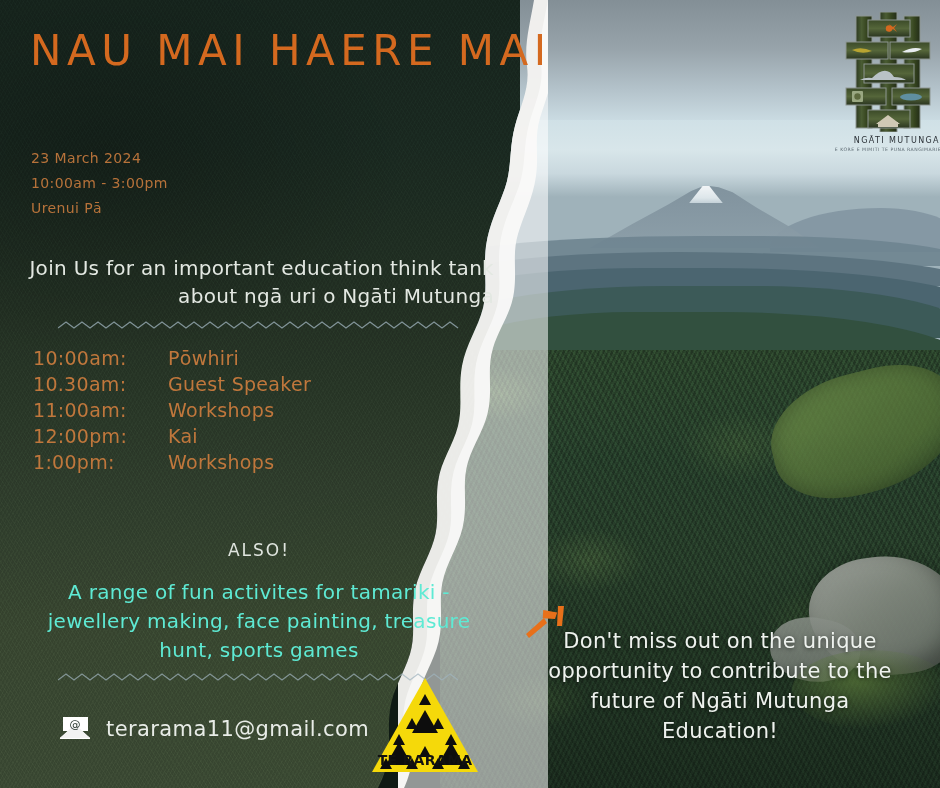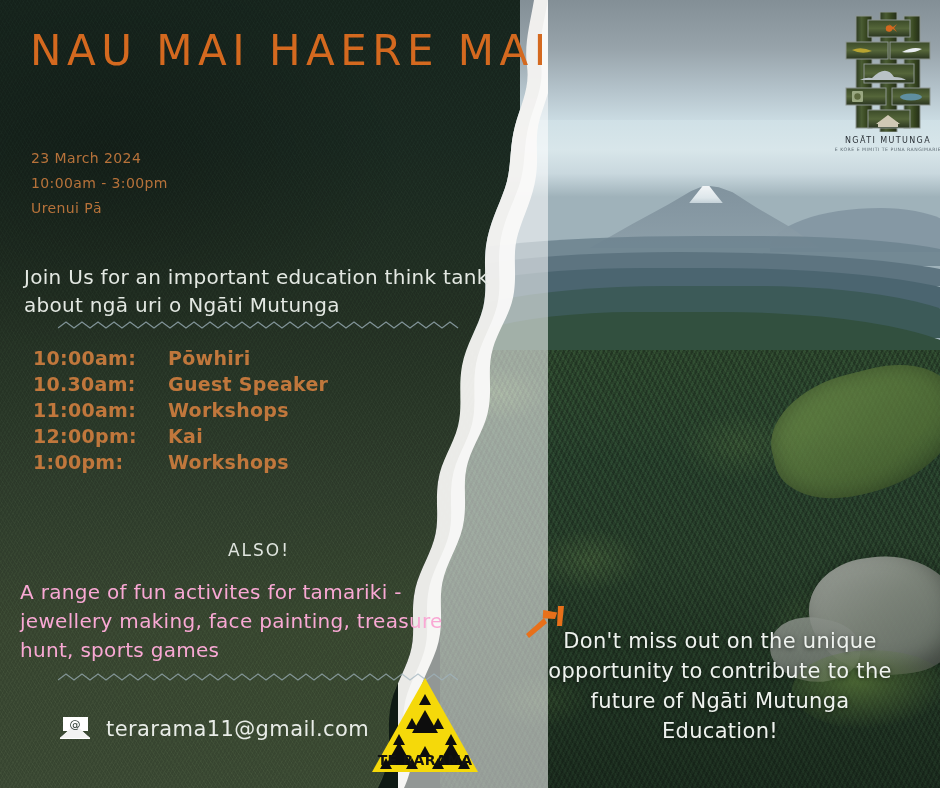--- a/index.html
+++ b/index.html
@@ -129,62 +129,62 @@
     font-size:19px;letter-spacing:3.6px;color:#dfe4de;white-space:nowrap;
   }
 
   .when{
     position:absolute;left:31px;top:146px;
     font-size:14px;line-height:25px;color:#c0773c;letter-spacing:.4px;
   }
   .when div{opacity:.95;}
 
   .lede{
-    position:absolute;left:24px;top:263px;width:470px;
-    text-align:left;font-size:20px;line-height:28px;
+    position:absolute;left:24px;top:254px;width:470px;
+    text-align:right;font-size:20px;line-height:28px;
     color:#e3e8e2;letter-spacing:.3px;
   }
 
   .wave{position:absolute;left:58px;width:404px;height:16px;}
   .wave1{top:318px;}
   .wave2{top:670px;}
 
   .schedule{
     position:absolute;left:33px;top:345px;
     font-size:19px;line-height:26px;color:#c0773c;
   }
-  .srow{display:flex;font-weight:bold;}
+  .srow{display:flex;}
   .stime{width:135px;letter-spacing:.3px;}
   .sitem{letter-spacing:.3px;}
 
   .also{
     position:absolute;left:24px;top:540px;width:470px;
     text-align:center;font-size:17px;letter-spacing:2px;color:#dfe4de;
   }
   .activities{
     position:absolute;left:20px;top:578px;width:478px;
-    font-size:20px;line-height:29px;color:#f9a8d4;letter-spacing:.3px;
+    text-align:center;font-size:20px;line-height:29px;color:#5eead4;letter-spacing:.3px;
   }
 
   .email-row{
     position:absolute;left:58px;top:714px;display:flex;align-items:center;gap:14px;
   }
   .email-text{font-size:21px;color:#e8ece7;letter-spacing:.4px;}
 
   
   .terarama{position:absolute;left:370px;top:676px;width:110px;height:100px;}
   .tr-name{
     position:absolute;left:370px;top:752px;width:110px;text-align:center;
     font-size:14px;font-weight:bold;color:#111;letter-spacing:.3px;
   }
 
   
   .nm-logo{position:absolute;left:842px;top:12px;width:92px;height:120px;}
   .nm-name{
-    position:absolute;left:836px;top:136px;width:104px;text-align:center;
+    position:absolute;left:836px;top:136px;width:104px;text-align:right;
     font-size:8px;letter-spacing:1.4px;color:#2a3036;
   }
   .nm-tag{
     position:absolute;left:826px;top:147px;width:124px;text-align:center;
     font-size:4.6px;letter-spacing:.5px;color:#5d6a72;
   }
 
   
   .cta{
     position:absolute;left:530px;top:626px;width:380px;

